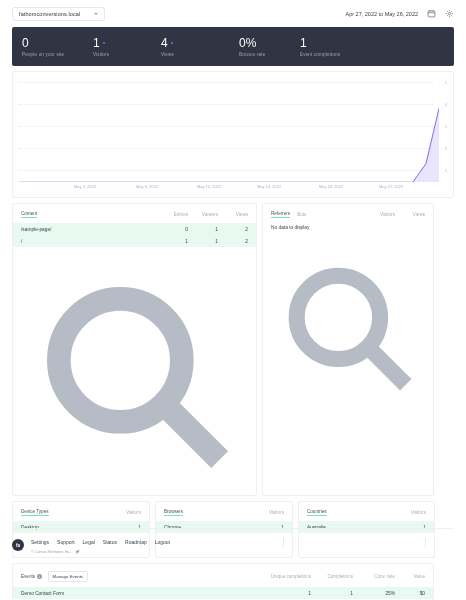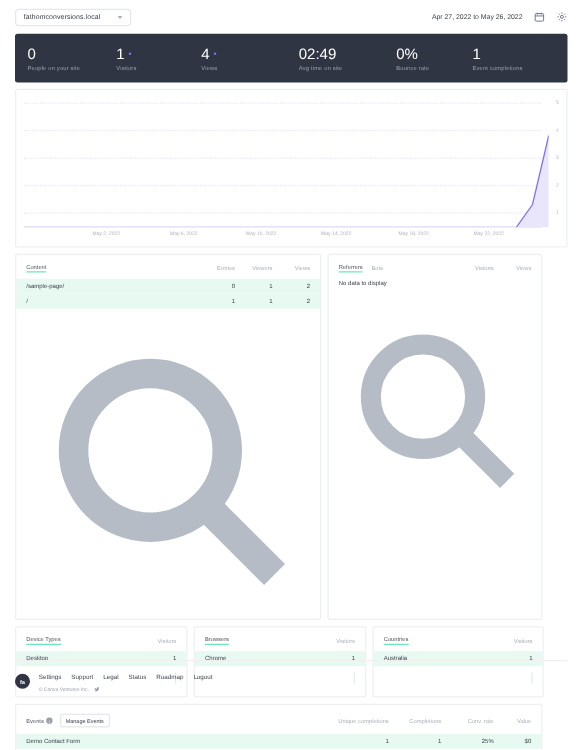--- a/index.html
+++ b/index.html
@@ -167,26 +167,20 @@
       </div>
       <div class="lbl">Visitors</div>
     </div>
     <div class="stat w3">
       <div class="val">
         <span>4</span>
         <span class="dot"></span>
       </div>
       <div class="lbl">Views</div>
     </div>
-    <div class="stat w3">
-      <div class="val">
-          <span>02:49</span>
-        </div>
-      <div class="lbl">Avg time on site</div>
-    </div>
     <div class="stat w4">
       <div class="val">
           <span>0%</span>
         </div>
       <div class="lbl">Bounce rate</div>
     </div>
     <div class="stat w5">
       <div class="val">
           <span>1</span>
         </div>

